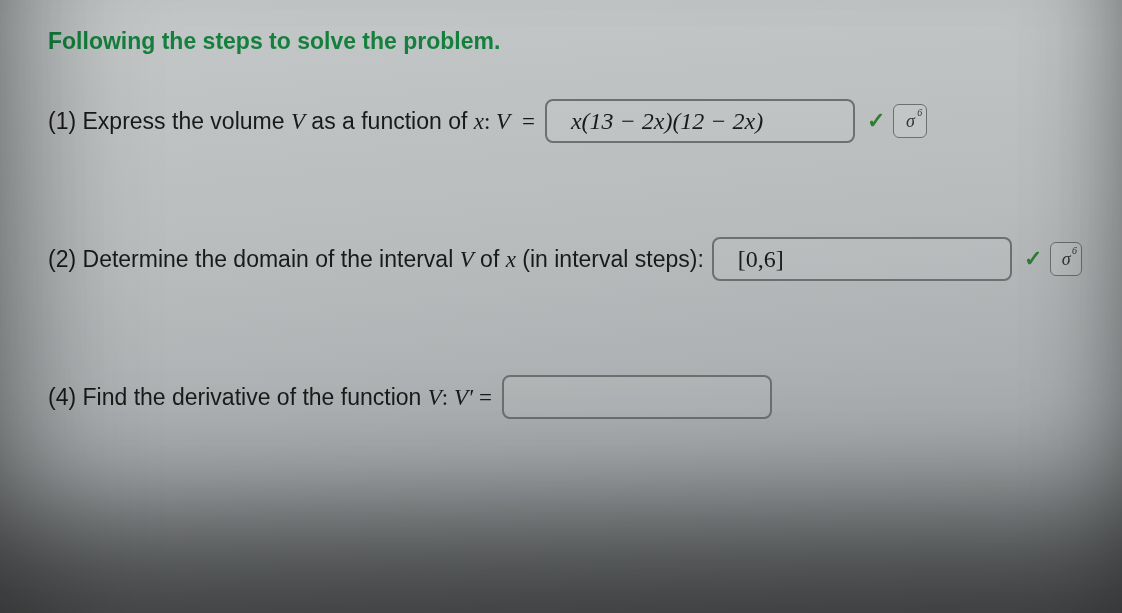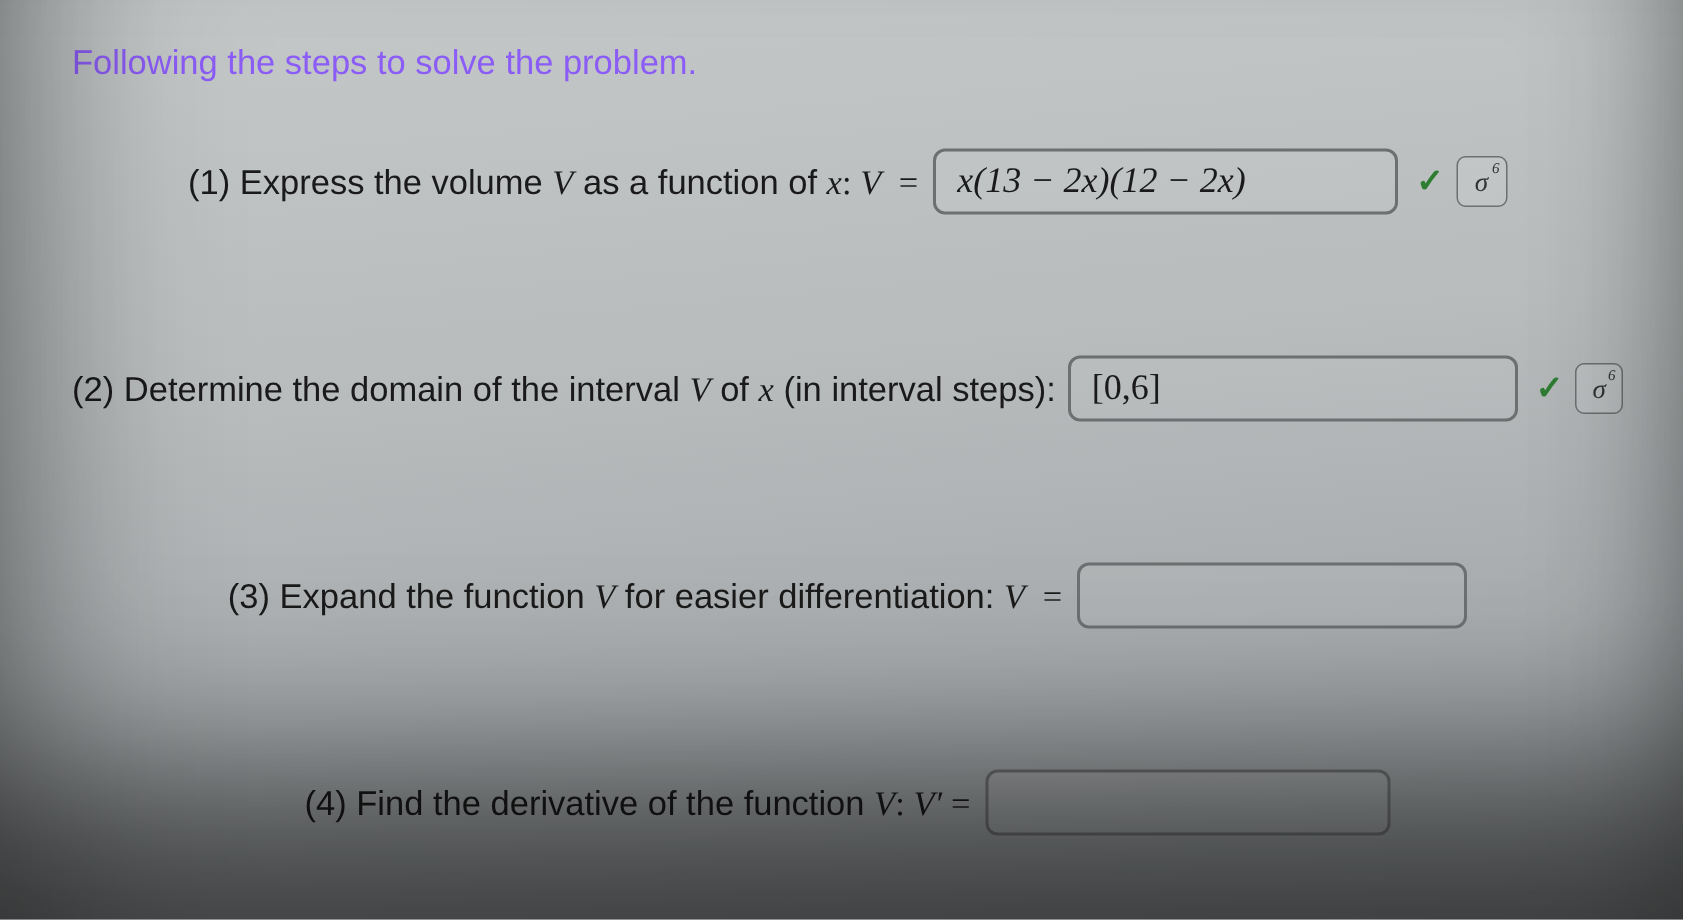--- a/index.html
+++ b/index.html
@@ -11,43 +11,42 @@
     font-family: Arial, Helvetica, sans-serif;
     color: #1a1a1a;
     position: relative;
     overflow: hidden;
   }
   .page {
     padding: 28px 40px 20px 48px;
   }
   .heading {
     font-size: 23px;
-    font-weight: 400;
-    color: #8b5cf6;
+    font-weight: 700;
+    color: #15803d;
     margin-bottom: 44px;
   }
   .row {
     display: flex;
     align-items: center;
     margin-bottom: 94px;
     font-size: 23px;
-    justify-content: center;
   }
   .row:last-child { margin-bottom: 0; }
   .label { white-space: nowrap; }
   .num { font-weight: 400; }
   .mathit { font-family: "Times New Roman", Times, serif; font-style: italic; }
   .mathrm { font-family: "Times New Roman", Times, serif; font-style: normal; }
   .eq { margin: 0 6px; font-family: "Times New Roman", Times, serif; }
   .answer-box {
     border: 2px solid #6d6f70;
     border-radius: 8px;
     background: rgba(255,255,255,0.05);
     min-height: 44px;
-    padding: 4px 14px;
+    padding: 4px 24px;
     display: inline-flex;
     align-items: center;
     font-family: "Times New Roman", Times, serif;
     font-size: 24px;
     margin-left: 4px;
   }
   .answer-box.w1 { width: 310px; }
   .answer-box.w2 { width: 320px; }
   .answer-box.w3 { width: 260px; }
   .answer-box.w4 { width: 270px; }
@@ -120,29 +119,20 @@
       <span class="mathrm">[0,6]</span>
     </span>
     <span style="flex:1"></span>
     <span class="check-mark">✓</span>
     <span class="formula-btn">
       <span class="mathit">σ</span>
         <span class="sup">6</span>
     </span>
   </div>
 
-  <div class="row">
-    <span class="label">
-      <span class="num">(3)</span>
-      <span>Expand the function </span><span class="mathit">V</span><span> for easier differentiation: </span><span class="mathit">V</span><span class="eq"> = </span>
-    </span>
-    <span class="answer-box w3">
-      <span class="mathit"></span>
-    </span>
-  </div>
 
   <div class="row" style="margin-bottom:0;">
     <span class="label">
       <span class="num">(4)</span>
       <span>Find the derivative of the function </span><span class="mathit">V</span><span class="mathrm">: </span><span class="mathit">V′</span><span class="eq">=</span>
     </span>
     <span class="answer-box w4">
       <span class="mathit"></span>
     </span>
   </div>

